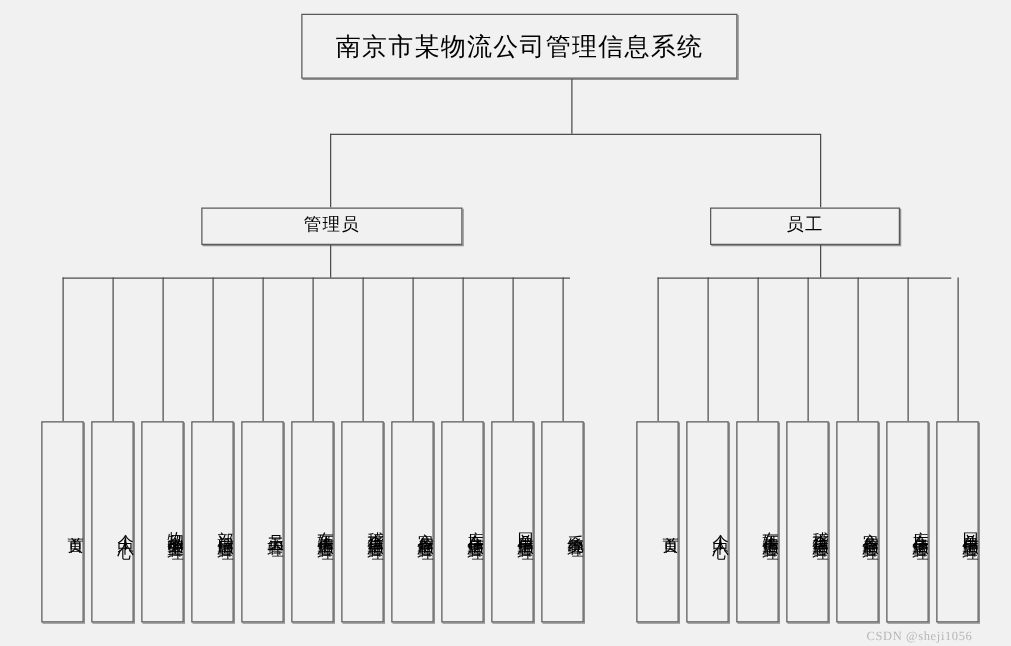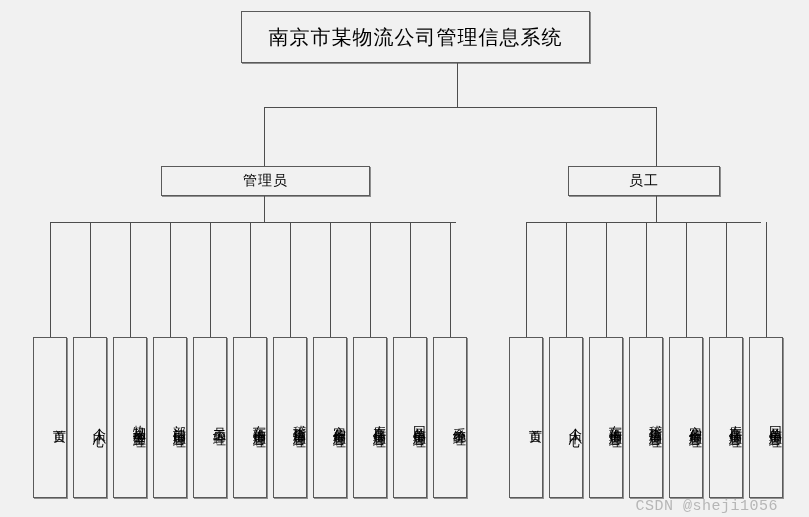--- a/index.html
+++ b/index.html
@@ -67,23 +67,23 @@
     background: #4d4d4d;
   }
   .ln.v { width: 1px; }
   .ln.h { height: 1px; }
 
   
   #watermark {
     position: absolute;
     right: 6px;
     bottom: 2px;
-    font-size: 15px;
+    font-size: 10px;
     color: #b6b6b6;
-    font-family: Liberation Mono, monospace;
+    font-family: Liberation Serif, serif;
     letter-spacing: 0.5px;
     user-select: none;
     white-space: nowrap;
   }
 </style>
 </head>
 <body>
 
 <div id="diagram">
 

